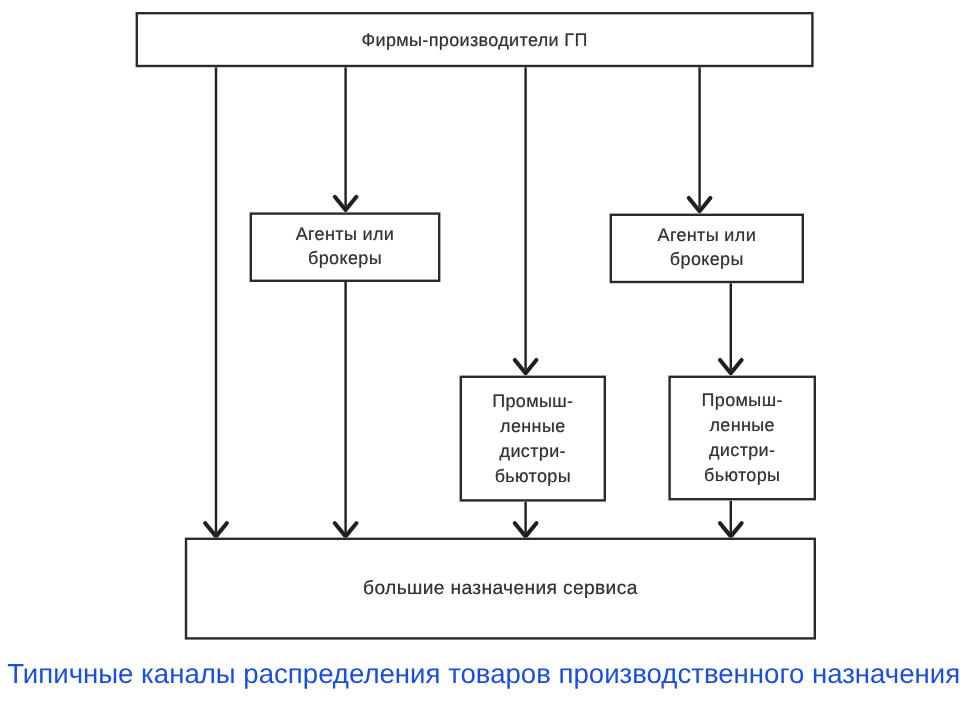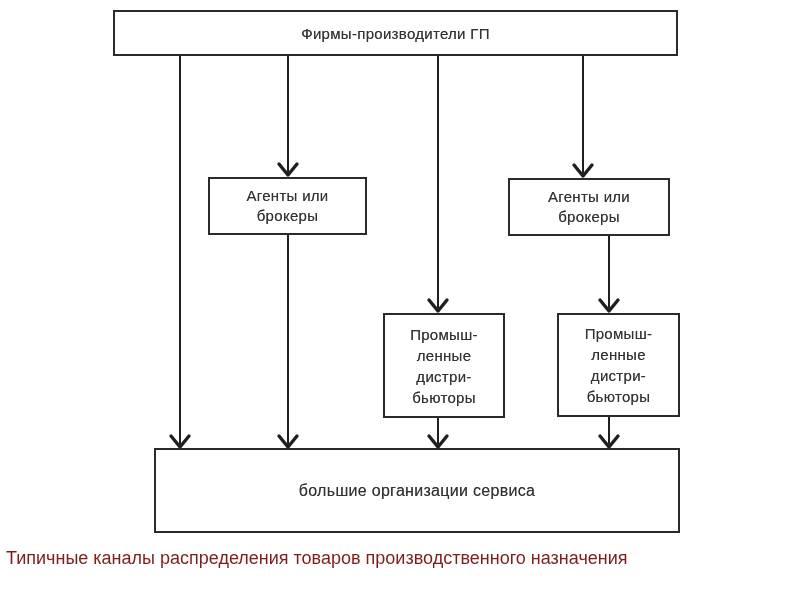--- a/index.html
+++ b/index.html
@@ -34,22 +34,22 @@
   .box-agents-l   { left: 208px; top: 177px; width: 159px; height: 58px;  font-size: 15px; line-height: 20px; }
   .box-agents-r   { left: 508px; top: 178px; width: 162px; height: 58px;  font-size: 15px; line-height: 20px; }
   .box-dist-l     { left: 383px; top: 313px; width: 122px; height: 105px; font-size: 15px; line-height: 21px; }
   .box-dist-r     { left: 557px; top: 313px; width: 123px; height: 104px; font-size: 15px; line-height: 21px; }
   .box-consumers  { left: 154px; top: 448px; width: 526px; height: 85px;  font-size: 16px; line-height: 23px; }
   .caption {
     position: absolute;
     left: 6px;
     top: 548px;
     width: 792px;
-    font-size: 18px;
-    color: #7f1d1d;
+    font-size: 23px;
+    color: #1d4ed8;
     white-space: nowrap;
   }
   svg .edge-line { stroke: #1f1f1f; stroke-width: 2; fill: none; }
   svg .edge-head { stroke: #1f1f1f; stroke-width: 3.4; fill: none; stroke-linecap: round; stroke-linejoin: round; }
 </style>
 </head>
 <body>
 
 <div class="slide">
 
@@ -118,18 +118,18 @@
   </div>
 
   <div class="box box-dist-r">
     <div>Промыш-</div>
     <div>ленные</div>
     <div>дистри-</div>
     <div>бьюторы</div>
   </div>
 
   <div class="box box-consumers">
-    <div>большие организации сервиса</div>
+    <div>большие назначения сервиса</div>
   </div>
 
   <div class="caption">Типичные каналы распределения товаров производственного назначения</div>
 
 </div>
 
 </body></html>

